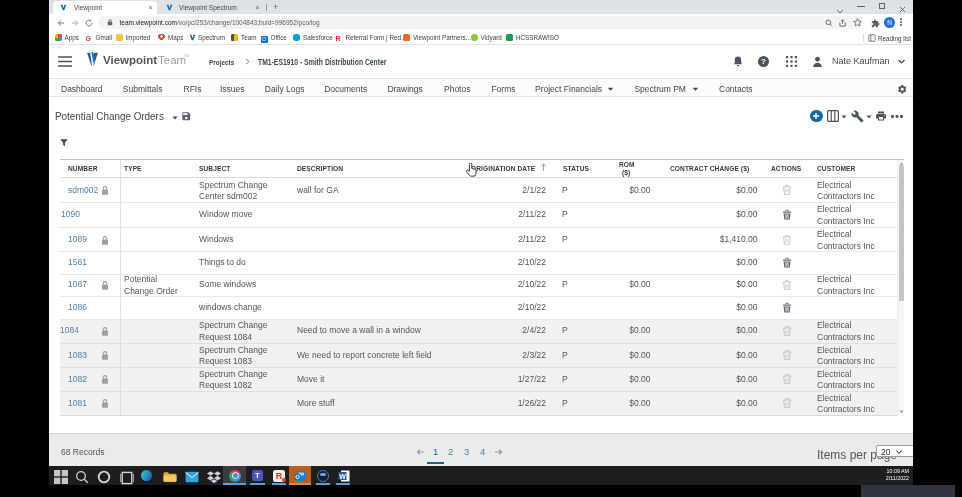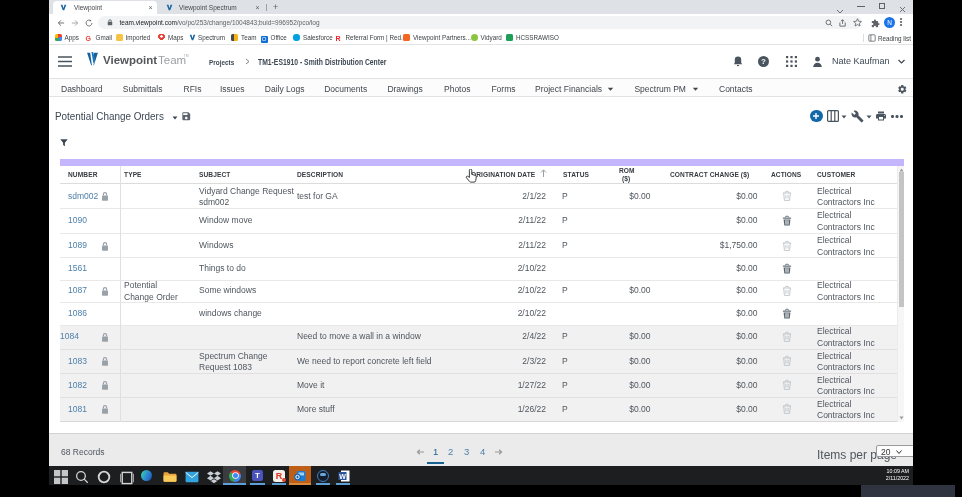--- a/index.html
+++ b/index.html
@@ -241,21 +241,21 @@
         <path d="M0.5 0.5 L3 3.5 L5.5 0.5" fill="#4a545e"></path>
       </svg>
     <svg class="abs" style="left:826px;top:110px" width="12" height="12" viewBox="0 0 24 24">
         <path fill="#4a545e" d="M19 8H5c-1.66 0-3 1.34-3 3v6h4v4h12v-4h4v-6c0-1.66-1.34-3-3-3zm-3 11H8v-5h8v5zm3-7c-.55 0-1-.45-1-1s.45-1 1-1 1 .45 1 1-.45 1-1 1zm-1-9H6v4h12V3z"></path>
       </svg>
     <div class="abs" style="left:842px;top:115px;width:2.6px;height:2.6px;border-radius:50%;background:#4a545e;box-shadow:4.5px 0 0 #4a545e,9px 0 0 #4a545e"></div>
     <svg class="abs" style="left:11px;top:139px" width="8" height="8" viewBox="0 0 8 8">
         <path d="M0.3 0.3 H7.7 L4.9 3.8 V7.2 L3.1 6 V3.8 Z" fill="#3d4754"></path>
       </svg>
 
-    <div class="abs" style="left:11px;top:158.5px;width:844px;height:256px;border-top:7px solid #c4b5fd">
+    <div class="abs" style="left:11px;top:158.5px;width:844px;height:256px;border-top:1px solid #c4b5fd">
       <div class="abs" style="left:0;top:0;width:844px;height:18px;background:#fff"></div>
       <span class="hdr" style="left:8px;top:5.5px">NUMBER</span>
       <span class="hdr" style="left:64px;top:5.5px">TYPE</span>
       <span class="hdr" style="left:139px;top:5.5px">SUBJECT</span>
       <span class="hdr" style="left:237px;top:5.5px">DESCRIPTION</span>
       <span class="hdr" style="left:411px;top:5.5px">ORIGINATION DATE</span>
       <svg class="abs" style="left:480px;top:3.5px" width="7" height="9" viewBox="0 0 7 9">
           <path d="M3.5 8 V1.2 M1 3.5 L3.5 0.8 L6 3.5" stroke="#9aa0a6" stroke-width="1" fill="none"></path>
         </svg>
       <span class="hdr" style="left:503px;top:5.5px">STATUS</span>
@@ -279,49 +279,49 @@
       <div class="abs" style="left:0;top:231.5px;width:837px;height:1px;background:#e0e0e0"></div>
       <div class="abs" style="left:0;top:255.5px;width:844px;height:1px;background:#d8d8d8"></div>
 
       <div class="abs" style="left:60px;top:0;width:1px;height:256px;background:#e0e0e0"></div>
       <div id="rows"></div>
 
       <span class="cell num" style="left:8px;top:25px">sdm002</span>
         <svg class="lk" style="left:40px;top:25.5px">
           <use href="#lock"></use>
         </svg>
-      <div class="cell" style="left:139px;top:20px;width:95px">Vidyard Change Request sdm002</div>
-      <span class="cell" style="left:237px;top:25px">test for GA</span>
+      <div class="cell" style="left:139px;top:20px;width:95px">Spectrum Change Center sdm002</div>
+      <span class="cell" style="left:237px;top:25px">wall for GA</span>
       <div class="cell rt" style="left:429px;top:25px;width:57px">2/1/22</div>
       <span class="cell" style="left:502px;top:25px">P</span>
       <div class="cell rt" style="left:529px;top:25px;width:61.5px">$0.00</div>
       <div class="cell rt" style="left:616px;top:25px;width:81.5px">$0.00</div>
       <svg class="lk" style="left:722px;top:24.5px">
           <use href="#trashL"></use>
         </svg>
       <div class="cell" style="left:757px;top:20px;width:72px">Electrical Contractors Inc</div>
 
-      <span class="cell num" style="left:8px;top:49.5px">1090</span>
+      <span class="cell num" style="left:1px;top:49.5px">1090</span>
       <div class="cell" style="left:139px;top:49.5px;width:95px">Window move</div>
       <div class="cell rt" style="left:429px;top:49.5px;width:57px">2/11/22</div>
       <span class="cell" style="left:502px;top:49.5px">P</span>
       <div class="cell rt" style="left:616px;top:49.5px;width:81.5px">$0.00</div>
       <svg class="lk" style="left:722px;top:49px">
           <use href="#trashD"></use>
         </svg>
       <div class="cell" style="left:757px;top:44.5px;width:72px">Electrical Contractors Inc</div>
 
       <span class="cell num" style="left:8px;top:74.5px">1089</span>
         <svg class="lk" style="left:40px;top:75px">
           <use href="#lock"></use>
         </svg>
       <div class="cell" style="left:139px;top:74.5px;width:95px">Windows</div>
       <div class="cell rt" style="left:429px;top:74.5px;width:57px">2/11/22</div>
       <span class="cell" style="left:502px;top:74.5px">P</span>
-      <div class="cell rt" style="left:616px;top:74.5px;width:81.5px">$1,750.00</div>
+      <div class="cell rt" style="left:616px;top:74.5px;width:81.5px">$1,410.00</div>
       <svg class="lk" style="left:722px;top:74px">
           <use href="#trashL"></use>
         </svg>
       <div class="cell" style="left:757px;top:69.5px;width:72px">Electrical Contractors Inc</div>
 
       <span class="cell num" style="left:8px;top:97.5px">1561</span>
       <div class="cell" style="left:139px;top:97.5px;width:95px">Things to do</div>
       <div class="cell rt" style="left:429px;top:97.5px;width:57px">2/10/22</div>
       <div class="cell rt" style="left:616px;top:97.5px;width:81.5px">$0.00</div>
       <svg class="lk" style="left:722px;top:97px">
@@ -348,20 +348,21 @@
       <div class="cell rt" style="left:429px;top:142.5px;width:57px">2/10/22</div>
       <div class="cell rt" style="left:616px;top:142.5px;width:81.5px">$0.00</div>
       <svg class="lk" style="left:722px;top:142px">
           <use href="#trashD"></use>
         </svg>
 
       <span class="cell num" style="left:0;top:165.5px">1084</span>
         <svg class="lk" style="left:40px;top:166px">
           <use href="#lock"></use>
         </svg>
+      <div class="cell" style="left:139px;top:160.5px;width:95px">Spectrum Change Request 1084</div>
       <div class="cell" style="left:237px;top:165.5px;width:145px">Need to move a wall in a window</div>
       <div class="cell rt" style="left:429px;top:165.5px;width:57px">2/4/22</div>
       <span class="cell" style="left:502px;top:165.5px">P</span>
       <div class="cell rt" style="left:529px;top:165.5px;width:61.5px">$0.00</div>
       <div class="cell rt" style="left:616px;top:165.5px;width:81.5px">$0.00</div>
       <svg class="lk" style="left:722px;top:165px">
           <use href="#trashL"></use>
         </svg>
       <div class="cell" style="left:757px;top:160.5px;width:72px">Electrical Contractors Inc</div>
 
@@ -377,20 +378,21 @@
       <div class="cell rt" style="left:616px;top:190px;width:81.5px">$0.00</div>
       <svg class="lk" style="left:722px;top:189.5px">
           <use href="#trashL"></use>
         </svg>
       <div class="cell" style="left:757px;top:185px;width:72px">Electrical Contractors Inc</div>
 
       <span class="cell num" style="left:8px;top:214px">1082</span>
         <svg class="lk" style="left:40px;top:214.5px">
           <use href="#lock"></use>
         </svg>
+      <div class="cell" style="left:139px;top:209px;width:95px">Spectrum Change Request 1082</div>
       <div class="cell" style="left:237px;top:214px;width:145px">Move it</div>
       <div class="cell rt" style="left:429px;top:214px;width:57px">1/27/22</div>
       <span class="cell" style="left:502px;top:214px">P</span>
       <div class="cell rt" style="left:529px;top:214px;width:61.5px">$0.00</div>
       <div class="cell rt" style="left:616px;top:214px;width:81.5px">$0.00</div>
       <svg class="lk" style="left:722px;top:213.5px">
           <use href="#trashL"></use>
         </svg>
       <div class="cell" style="left:757px;top:209px;width:72px">Electrical Contractors Inc</div>
 

